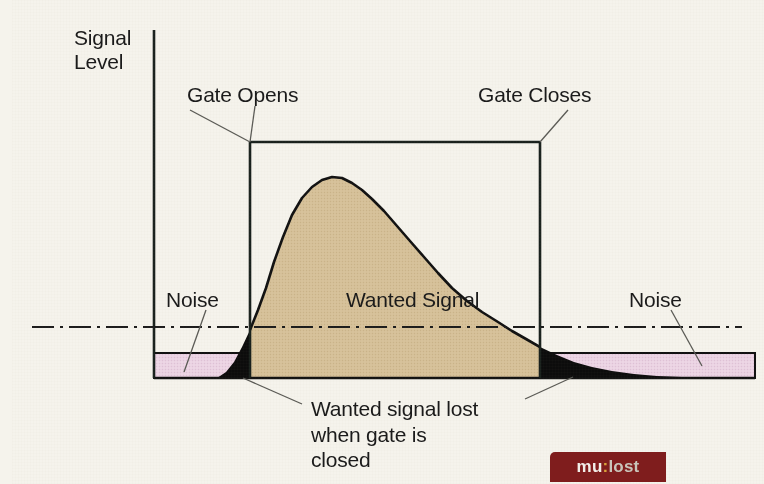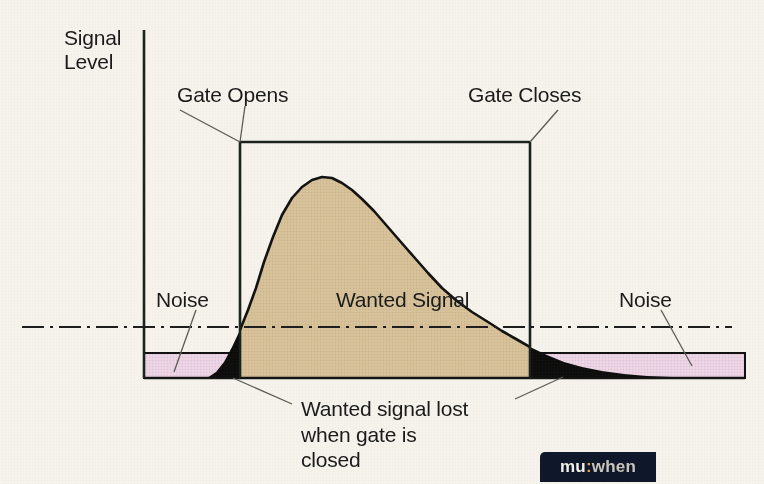--- a/index.html
+++ b/index.html
@@ -11,21 +11,21 @@
     width: 764px;
     height: 484px;
     background: #f5f3ec;
     font-family: "Liberation Sans", sans-serif;
     overflow: hidden;
     position: relative;
   }
 
   #figure {
     position: absolute;
-    left: 2px; top: 0;
+    left: 12px; top: 0;
     width: 656px;
     height: 484px;
   }
 
   
   .paper-grain {
     position: absolute;
     left: 0; top: 0;
     width: 764px; height: 484px;
     pointer-events: none;
@@ -94,21 +94,21 @@
     line-height: 1.22;
   }
 
   
   #watermark {
     position: absolute;
     right: 2px;
     bottom: 2px;
     width: 116px;
     height: 30px;
-    background: #0f172a;
+    background: #7f1d1d;
     border-radius: 5px 0 0 0;
     display: flex;
     align-items: center;
     justify-content: center;
     font-size: 17px;
     font-weight: bold;
     letter-spacing: 0.2px;
   }
   #watermark .wm-mu { color: #f2efe9; }
   #watermark .wm-colon { color: #d8a33a; }
@@ -220,16 +220,16 @@
 
   <div class="lbl" id="label-wanted-signal">Wanted Signal</div>
 
   <div class="lbl" id="caption-lost">Wanted signal lost
 when gate is
 closed</div>
 
   <div id="watermark">
     <span class="wm-mu">mu</span>
       <span class="wm-colon">:</span>
-      <span class="wm-zines">when</span>
+      <span class="wm-zines">lost</span>
   </div>
 
 </div>
 
 </body></html>

